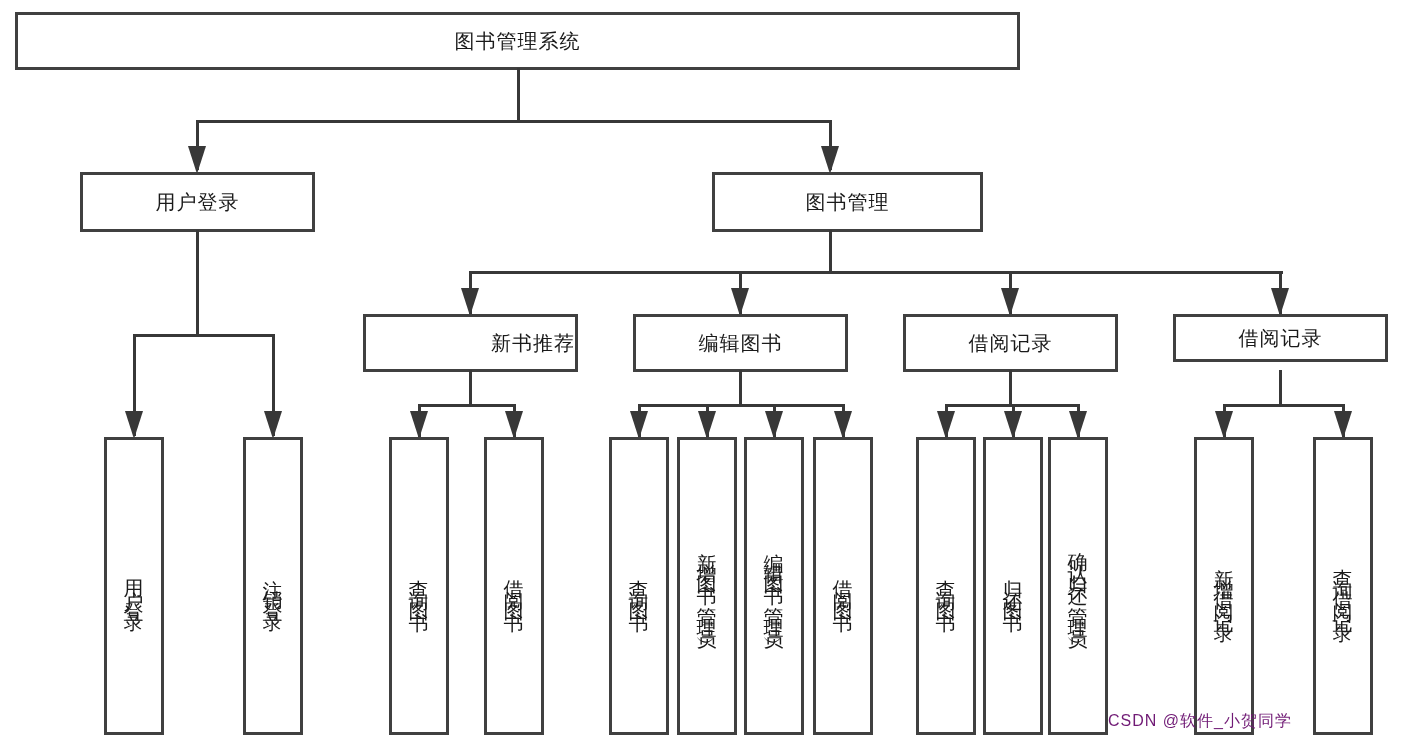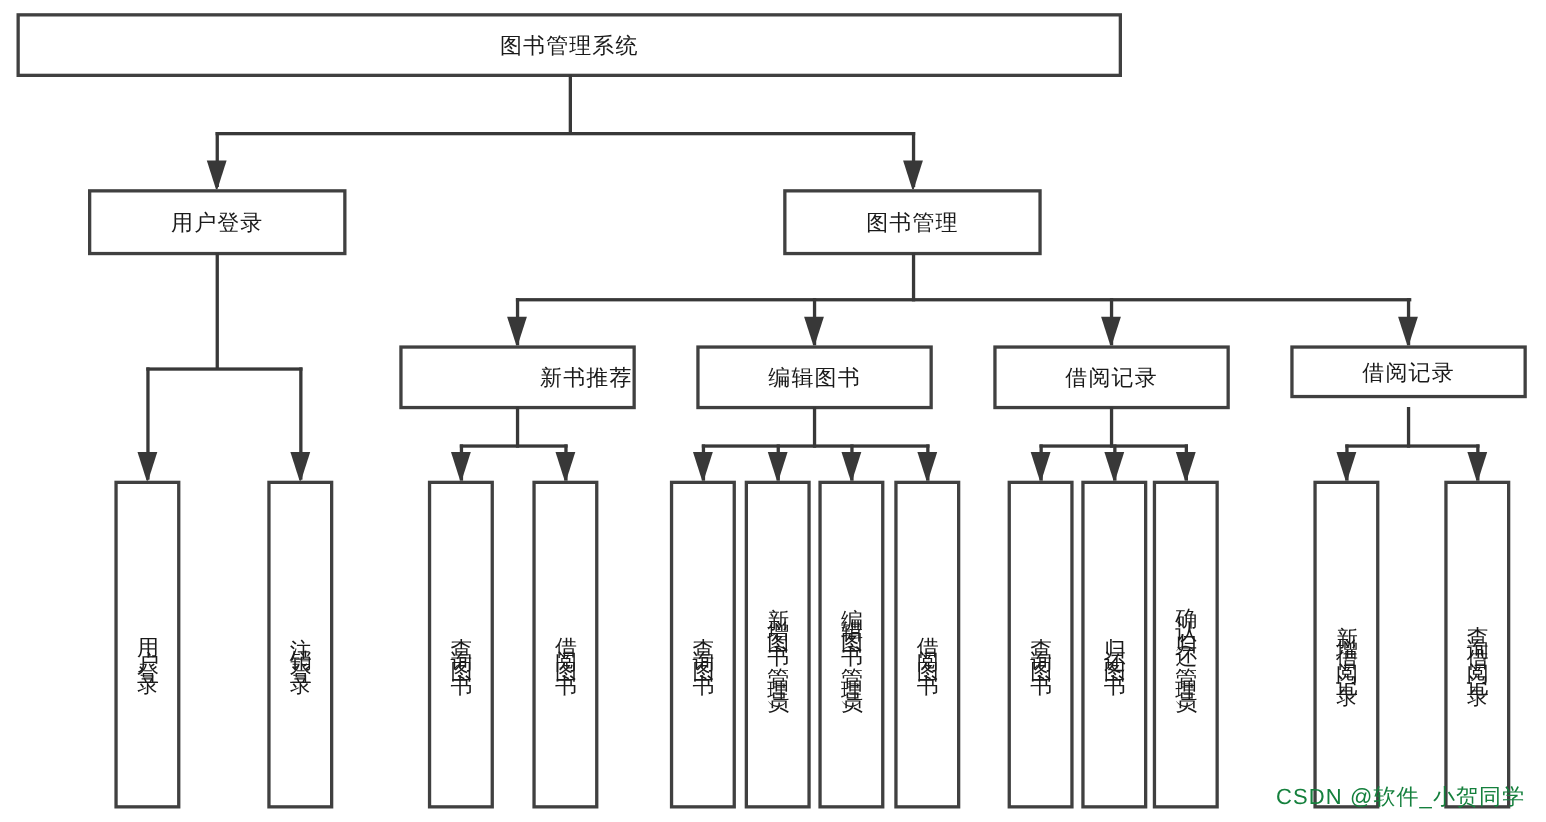--- a/index.html
+++ b/index.html
@@ -17,21 +17,21 @@
     line-height:1;white-space:nowrap;
   }
   .hline{position:absolute;height:3px;background:#383838;}
   .vline{position:absolute;width:3px;background:#383838;}
   .arrowhead{
     position:absolute;width:0;height:0;
     border-left:9px solid transparent;border-right:9px solid transparent;
     border-top:28px solid #383838;
   }
   .watermark{
-    position:absolute;left:1160px;top:711px;font-size:20px;color:#15803d;
+    position:absolute;left:1108px;top:711px;font-size:16px;color:#701a75;
     letter-spacing:1px;white-space:nowrap;
   }
 </style>
 </head>
 <body>
 
 <div id="canvas">
 
   <div class="box" style="left:15px;top:12px;width:1005px;height:58px;">
     <span class="hlabel">图书管理系统</span>
@@ -40,21 +40,21 @@
   <div class="vline" style="left:517px;top:68px;height:54px;"></div>
   <div class="hline" style="left:196px;top:120px;width:636px;"></div>
   <div class="vline" style="left:196px;top:120px;height:50px;"></div>
   <div class="arrowhead" style="left:188px;top:146px;"></div>
   <div class="vline" style="left:829px;top:120px;height:50px;"></div>
   <div class="arrowhead" style="left:821px;top:146px;"></div>
 
   <div class="box" style="left:80px;top:172px;width:235px;height:60px;">
     <span class="hlabel">用户登录</span>
   </div>
-  <div class="box" style="left:712px;top:172px;width:235px;height:60px;">
+  <div class="box" style="left:712px;top:172px;width:271px;height:60px;">
     <span class="hlabel">图书管理</span>
   </div>
 
   <div class="vline" style="left:196px;top:230px;height:106px;"></div>
   <div class="hline" style="left:133px;top:334px;width:142px;"></div>
   <div class="vline" style="left:133px;top:334px;height:102px;"></div>
   <div class="arrowhead" style="left:125px;top:411px;"></div>
   <div class="vline" style="left:272px;top:334px;height:102px;"></div>
   <div class="arrowhead" style="left:264px;top:411px;"></div>
 

